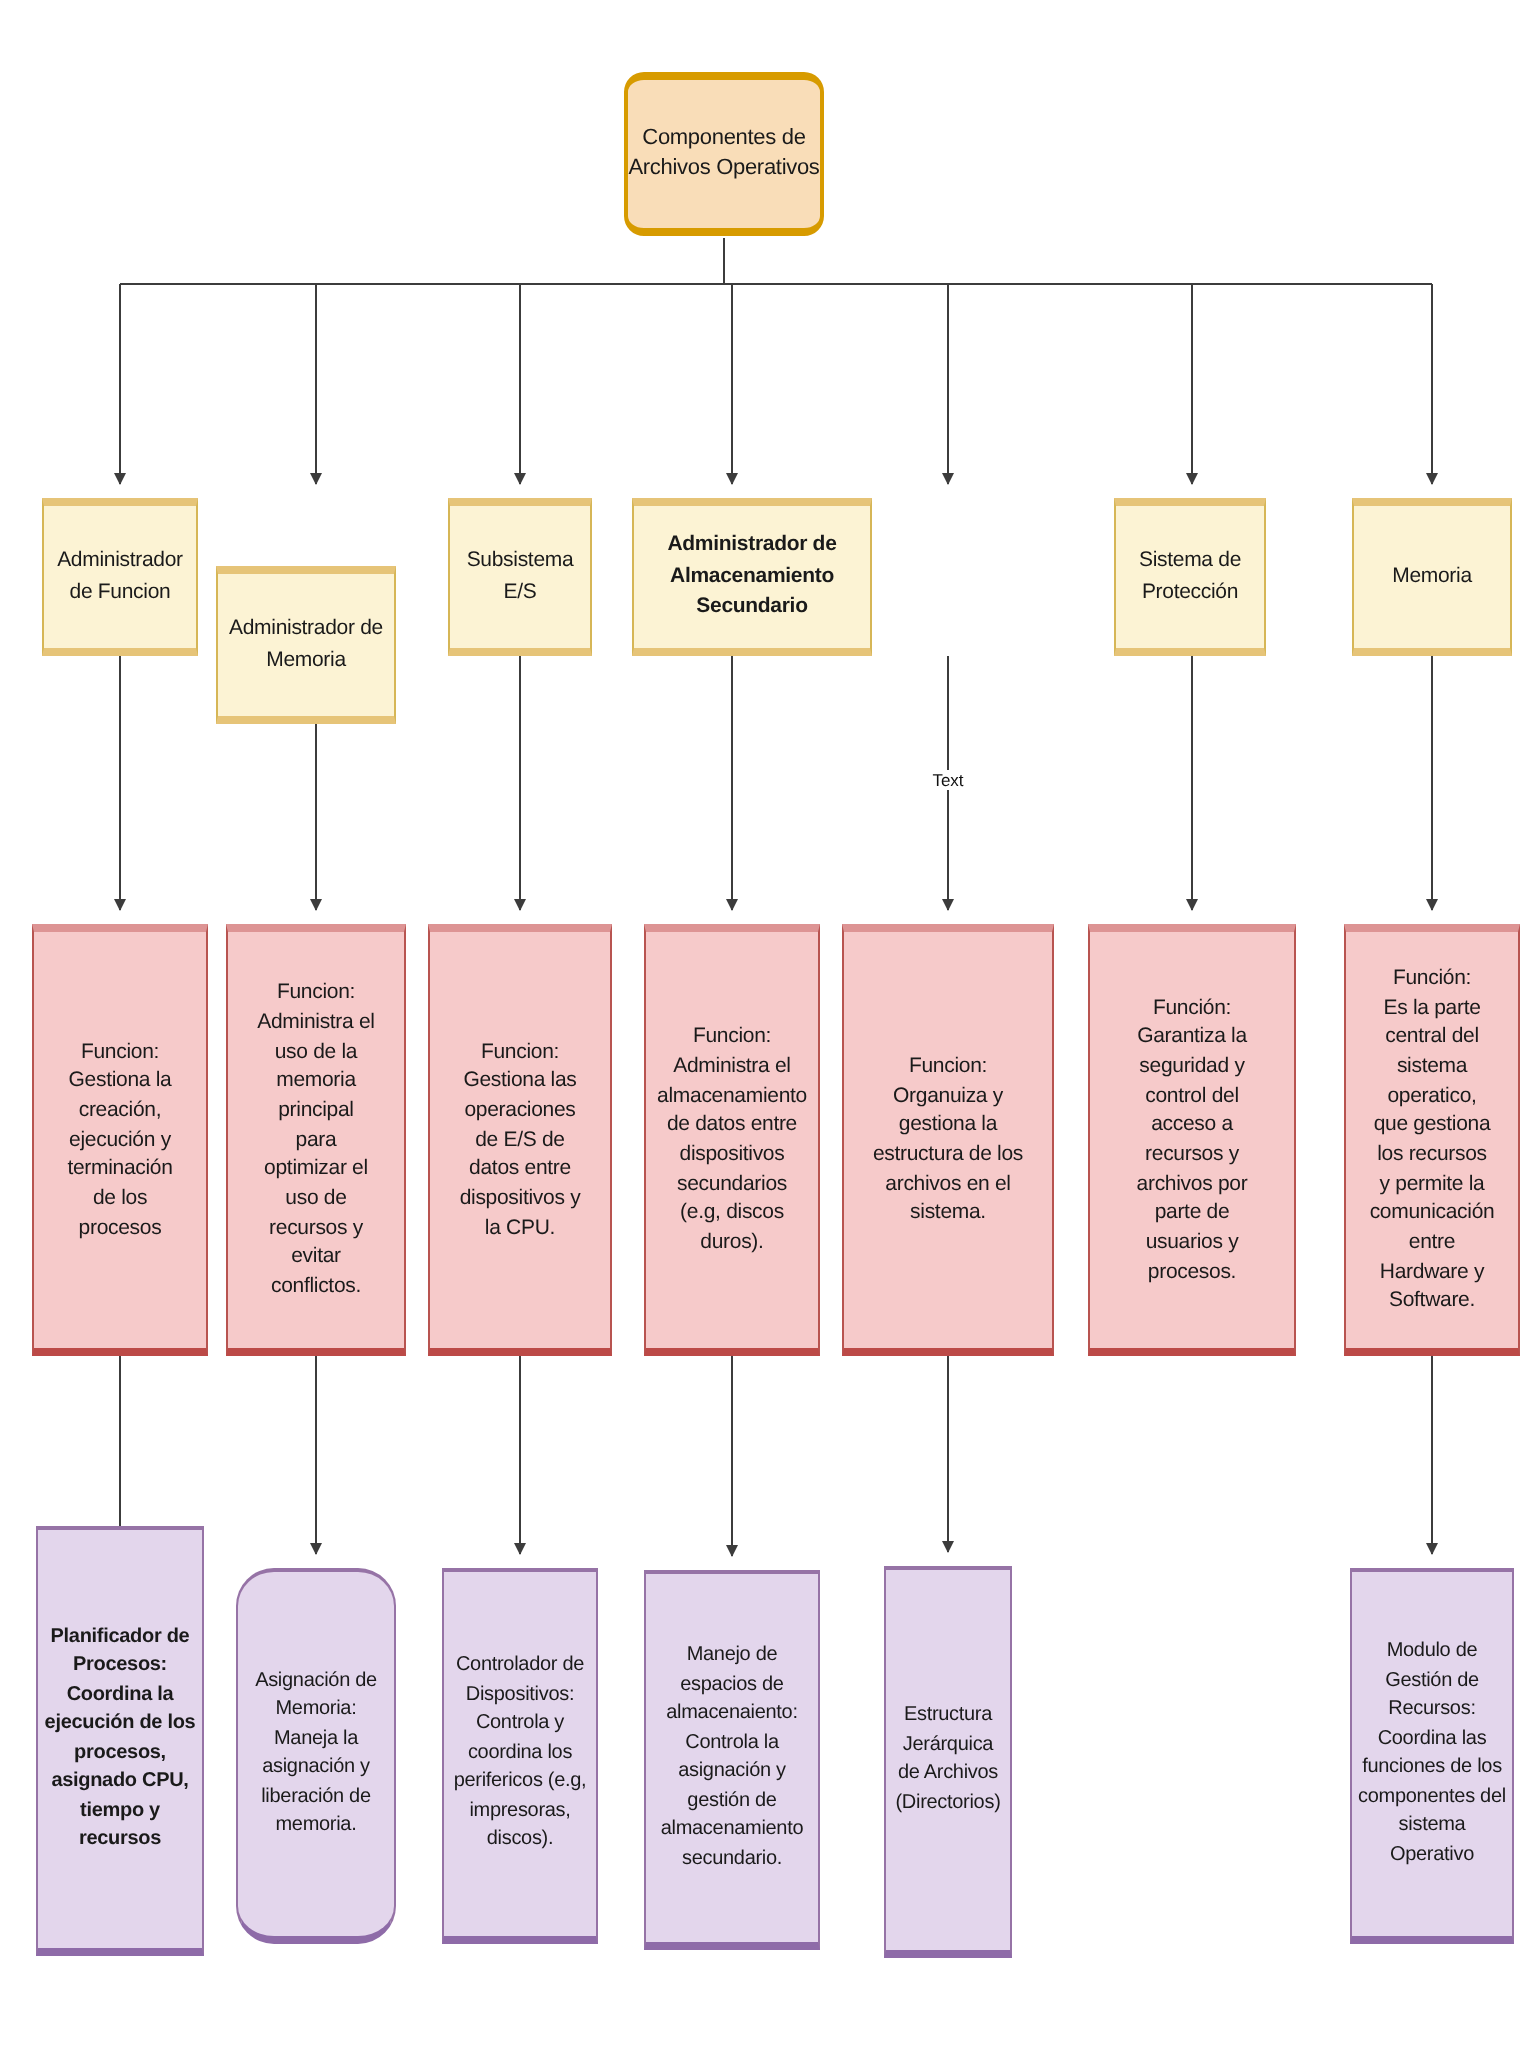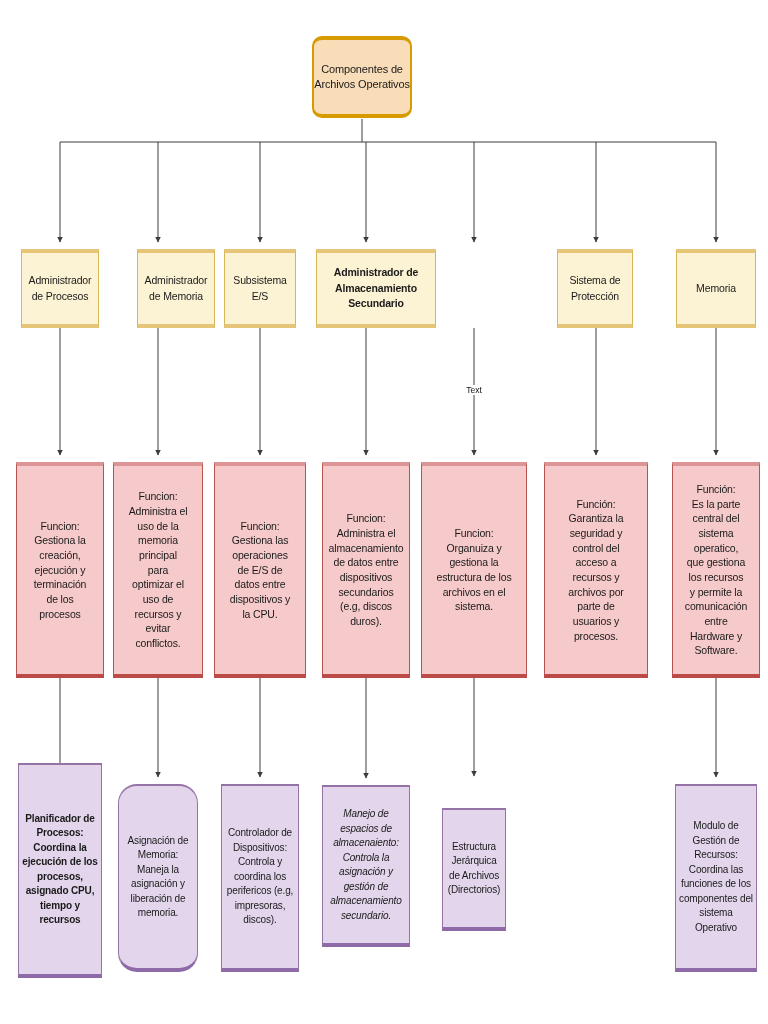--- a/index.html
+++ b/index.html
@@ -51,35 +51,35 @@
   
   .mod{
     background:var(--module_fill);
     border:1px solid var(--module_stroke);
     border-top:2px solid var(--module_stroke);
     border-bottom:4px solid var(--module_band);
     font-size:10px;line-height:1.45;
     padding:0 2px;
   }
   
-  .comp.c1{left:21px;width:78px;}   .comp.c2{left:137px;width:78px;}
+  .comp.c1{left:21px;width:78px;}   .comp.c2{left:108px;width:90px;margin-top:34px;}
   .comp.c3{left:224px;width:72px;}  .comp.c4{left:316px;width:120px;font-weight:bold;}
   .comp.c5{left:435px;width:78px;}  .comp.c6{left:557px;width:76px;}
   .comp.c7{left:676px;width:80px;}
 
   .func.c1{left:16px;width:88px;}   .func.c2{left:113px;width:90px;}
   .func.c3{left:214px;width:92px;}  .func.c4{left:322px;width:88px;}
   .func.c5{left:421px;width:106px;} .func.c6{left:544px;width:104px;}
   .func.c7{left:672px;width:88px;}
 
   .mod.c1{left:18px;top:763px;width:84px;height:215px;font-weight:bold;}
   .mod.c2{left:118px;top:784px;width:80px;height:188px;border-radius:19px;}
   .mod.c3{left:221px;top:784px;width:78px;height:188px;}
-  .mod.c4{left:322px;top:785px;width:88px;height:162px;font-style:italic;}
-  .mod.c5{left:442px;top:808px;width:64px;height:123px;}
+  .mod.c4{left:322px;top:785px;width:88px;height:190px;}
+  .mod.c5{left:442px;top:783px;width:64px;height:196px;}
   .mod.c7{left:675px;top:784px;width:82px;height:188px;}
 
   .edge-label{
     position:absolute;left:474px;top:390px;
     transform:translate(-50%,-50%);
     background:#ffffff;padding:0 3px;
     font-size:8.5px;color:#111;
   }
 </style>
 </head>
@@ -123,21 +123,21 @@
     </g>
   </svg>
 
   <div class="node root">
     <span>Componentes de Archivos Operativos</span>
   </div>
 
   <div class="edge-label">Text</div>
 
   <div class="node comp c1">
-    <span>Administrador de Procesos</span>
+    <span>Administrador de Funcion</span>
   </div>
   <div class="node comp c2">
     <span>Administrador de Memoria</span>
   </div>
   <div class="node comp c3">
     <span>Subsistema E/S</span>
   </div>
   <div class="node comp c4">
     <span>Administrador de Almacenamiento Secundario</span>
   </div>

